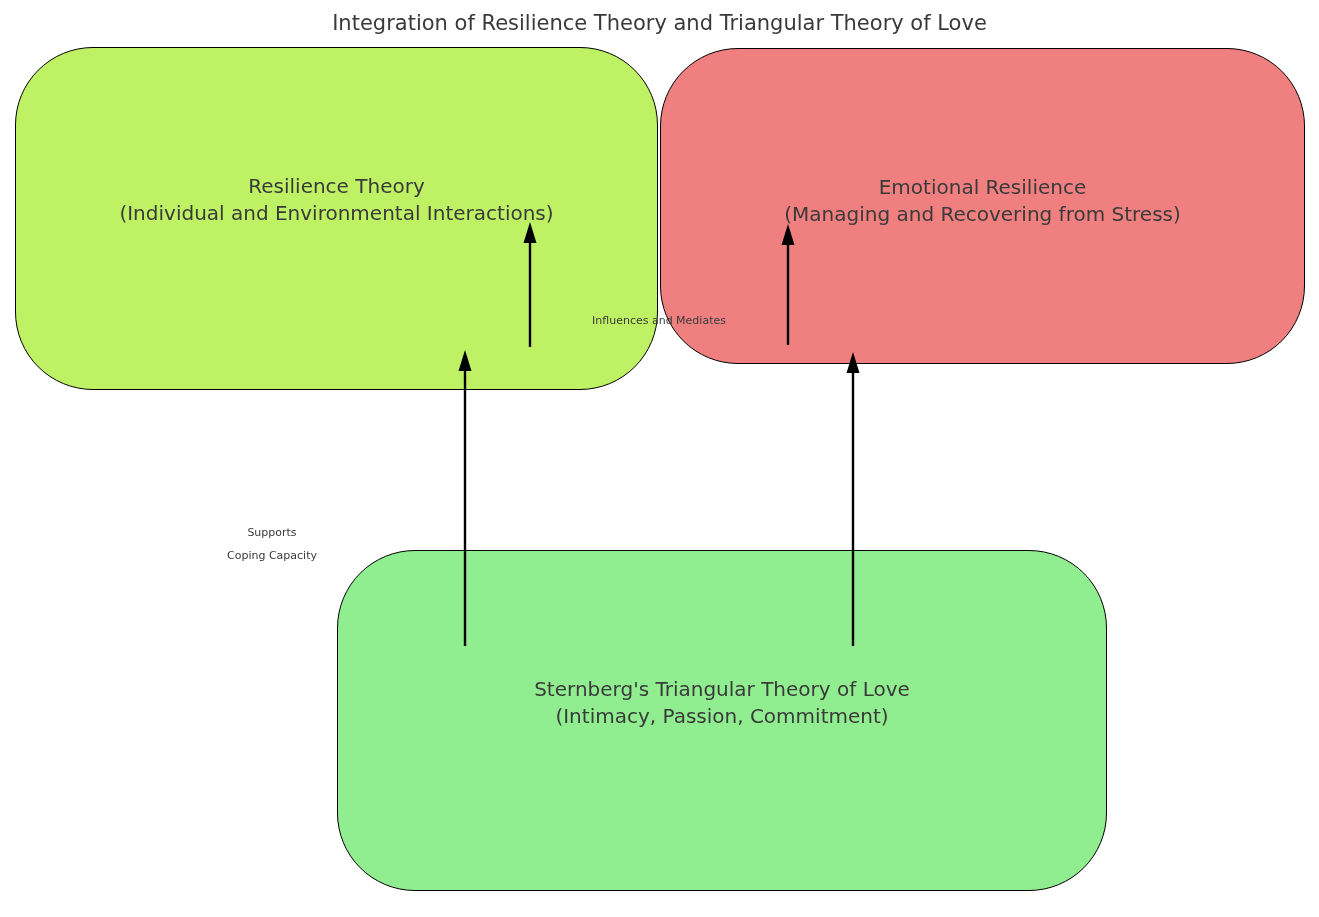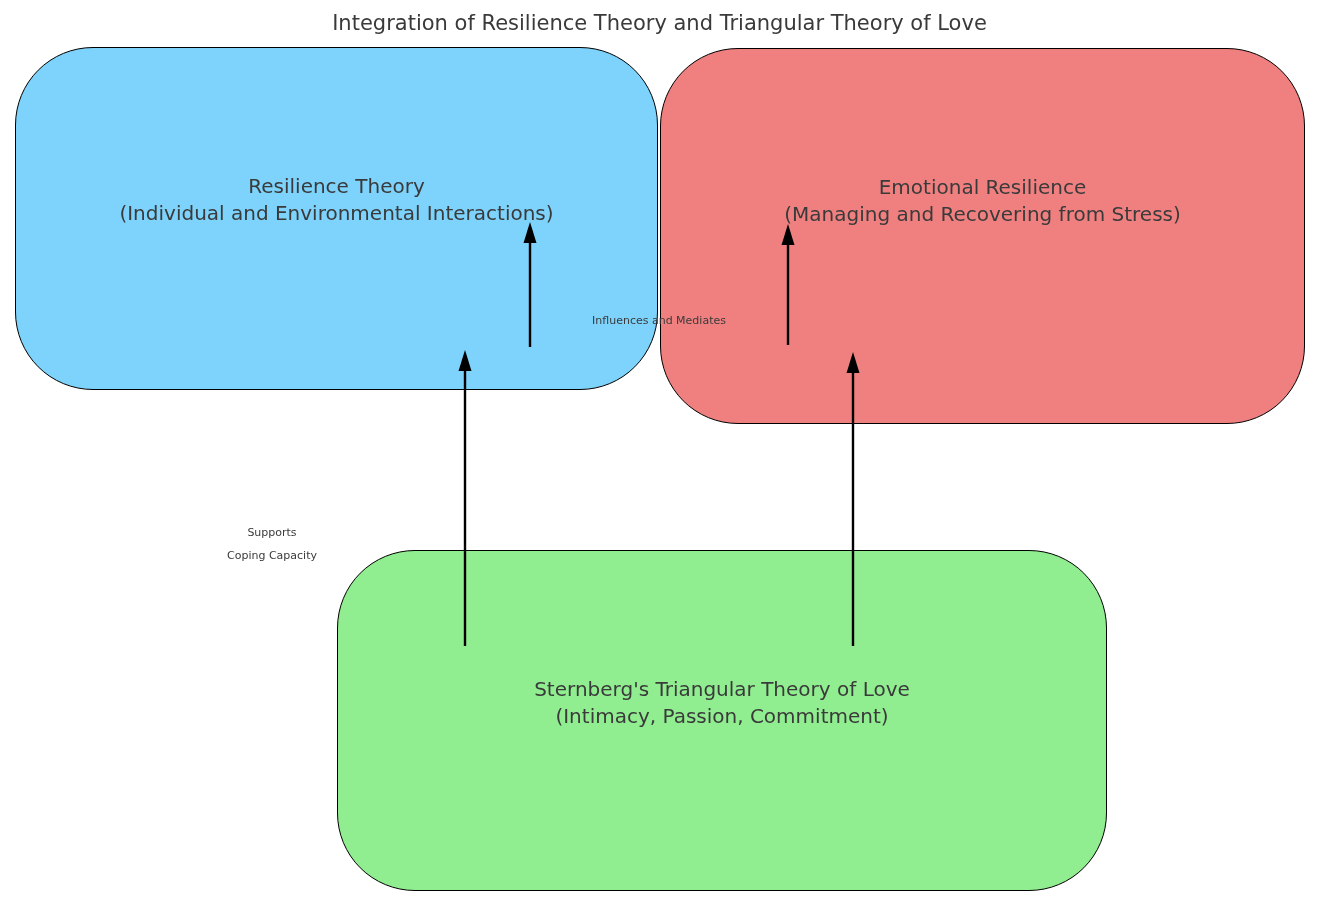--- a/index.html
+++ b/index.html
@@ -34,21 +34,21 @@
   .node-resilience {
     left: 15px;
     top: 47px;
     width: 643px;
     height: 343px;
   }
   .node-emotional {
     left: 660px;
     top: 48px;
     width: 645px;
-    height: 376px;
+    height: 316px;
   }
   .node-sternberg {
     left: 337px;
     top: 550px;
     width: 770px;
     height: 341px;
   }
   .node-label {
     position: absolute;
     left: 0;
@@ -90,21 +90,21 @@
   .edge-label-supports   { left: 272px; top: 544px; }
   .edge-label-sustains   { left: 1047px; top: 544px; }
 </style>
 </head>
 <body>
 
 <div class="canvas">
 
   <div class="diagram-title">Integration of Resilience Theory and Triangular Theory of Love</div>
 
-  <div class="node node-resilience" style="background-color: #7dd3fc;">
+  <div class="node node-resilience" style="background-color: #bef264;">
     <div class="node-label">Resilience Theory
 (Individual and Environmental Interactions)</div>
   </div>
 
   <div class="node node-emotional" style="background-color: rgb(240, 128, 128);">
     <div class="node-label">Emotional Resilience
 (Managing and Recovering from Stress)</div>
   </div>
 
   <div class="node node-sternberg" style="background-color: rgb(144, 238, 144);">

